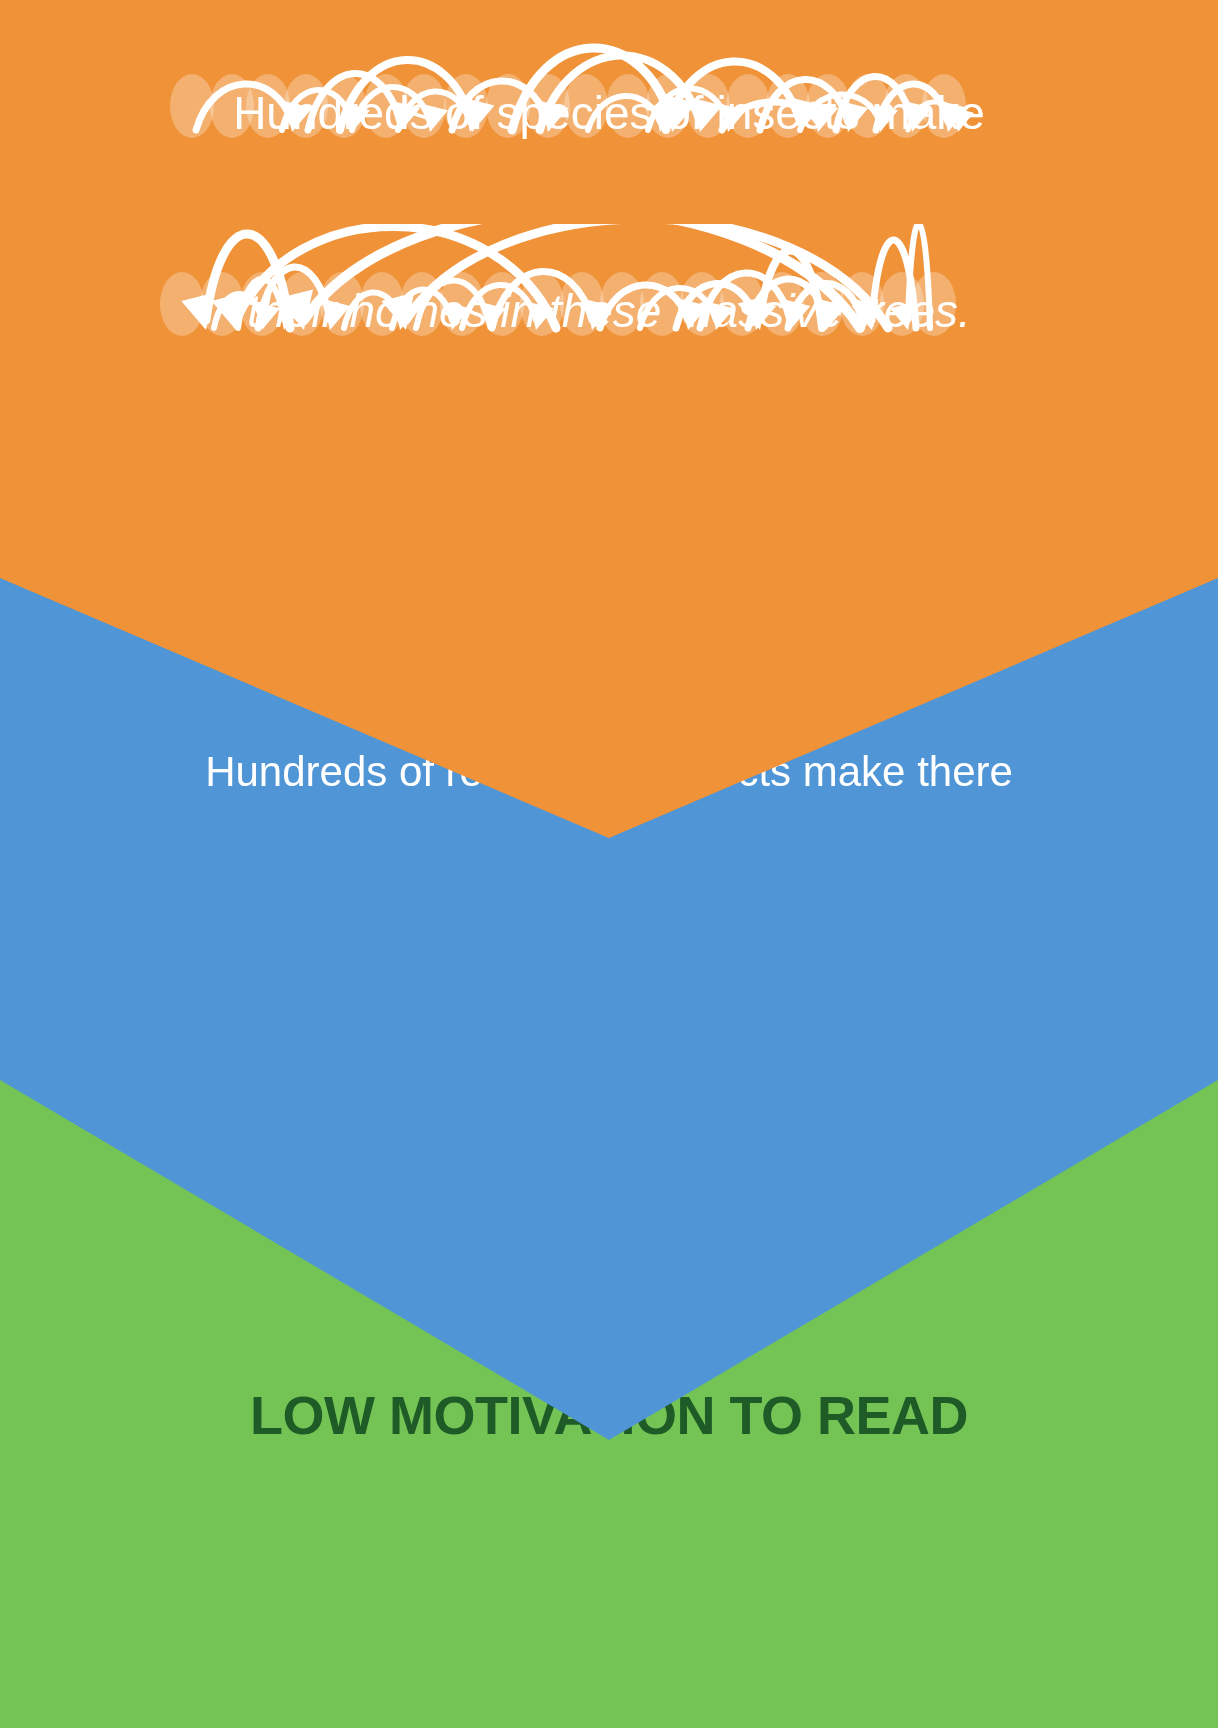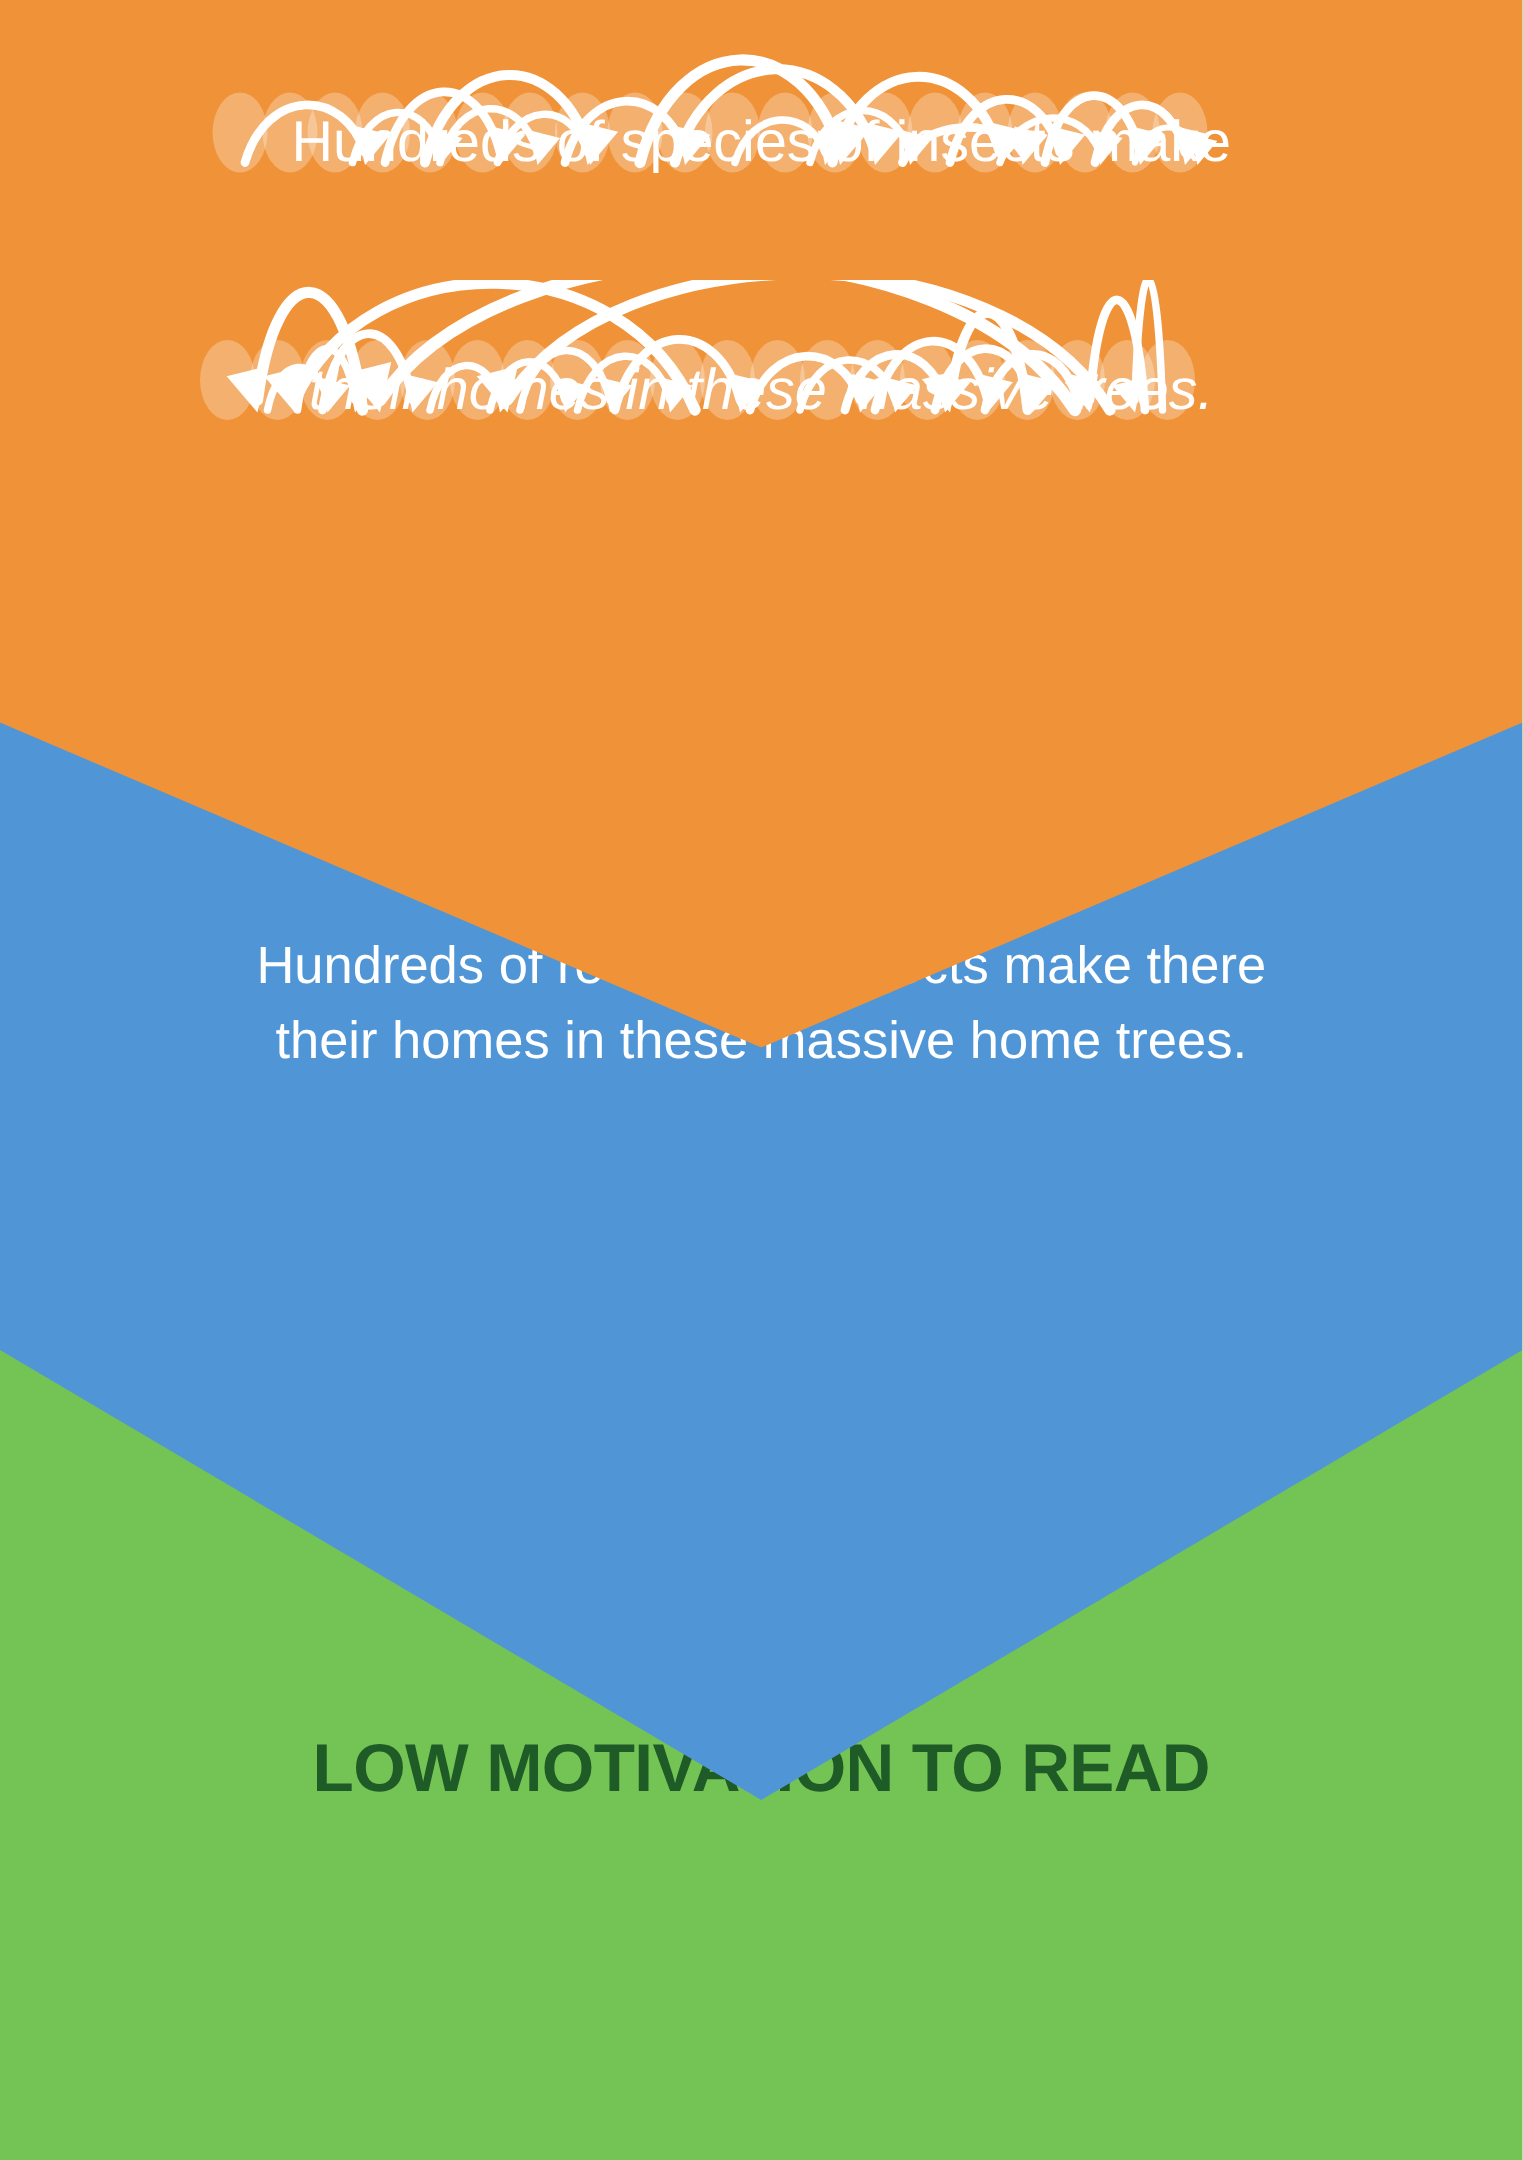--- a/index.html
+++ b/index.html
@@ -148,21 +148,20 @@
   </div>
 
   <div class="band" id="band-blue">
     <svg class="band-shape" viewBox="0 0 1218 862" preserveAspectRatio="none">
       <path d="M0,0 L1218,0 L1218,502 L609,862 L0,502 Z" fill="#5096D6"></path>
     </svg>
     <div class="band-content">
       <h2 class="heading" id="heading-blue">LOW COMPREHENSION</h2>
       <div id="body-blue">
         <span class="body-line">Hundreds of red special insects make there</span>
-        <span class="body-line">their homes in these massive home trees.</span>
       </div>
     </div>
   </div>
 
   <div class="band" id="band-orange">
     <svg class="band-shape" viewBox="0 0 1218 838" preserveAspectRatio="none">
       <path d="M0,0 L1218,0 L1218,578 L609,838 L0,578 Z" fill="#F09237"></path>
     </svg>
     <div class="band-content">
 

